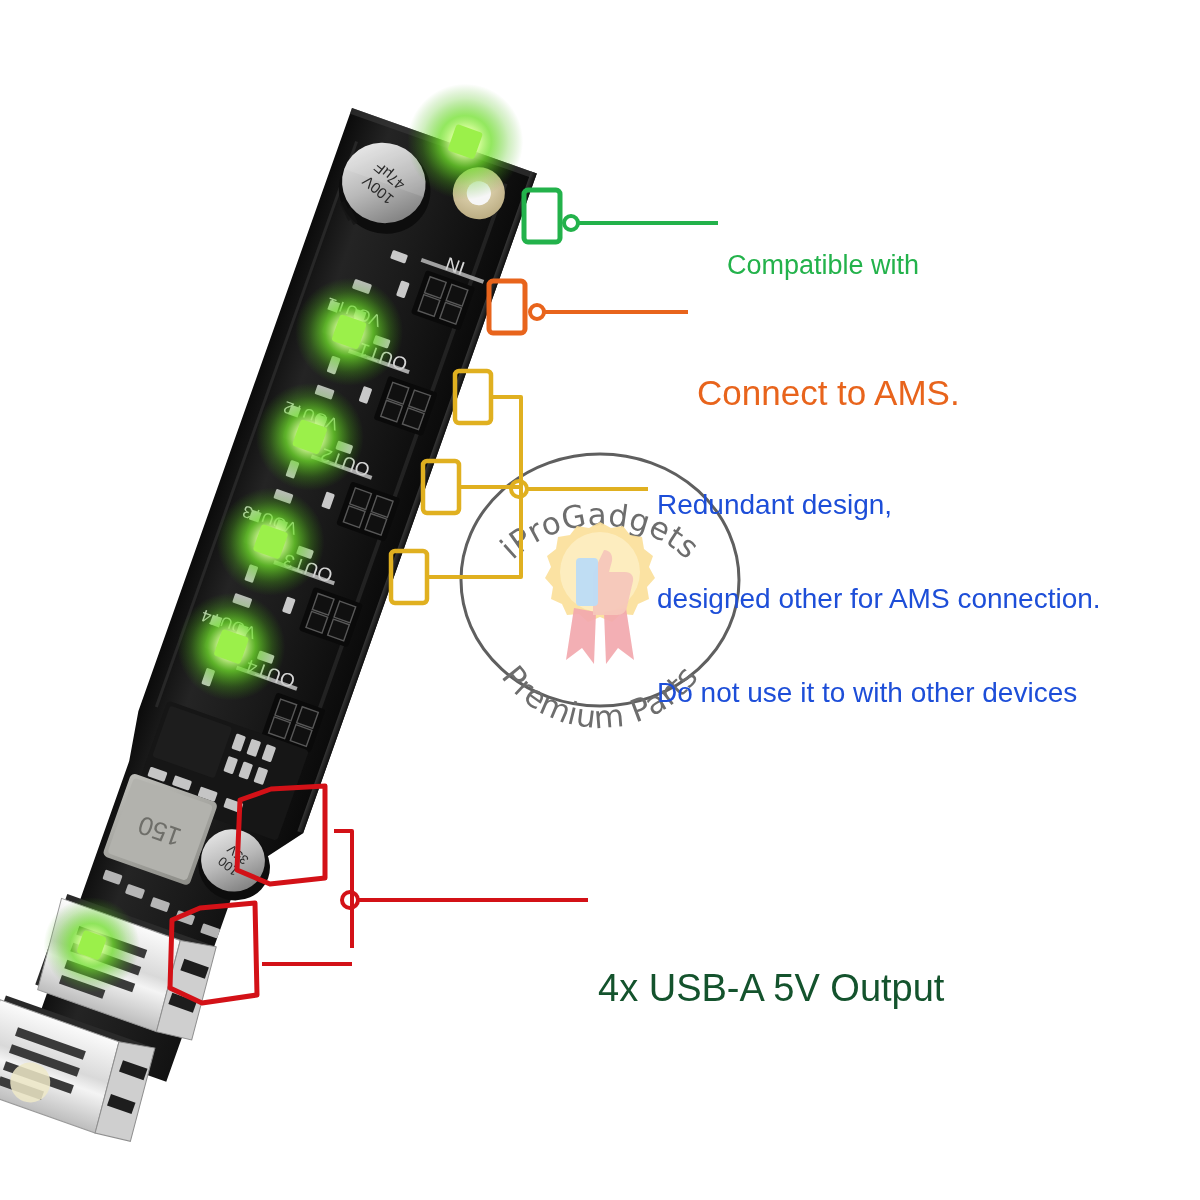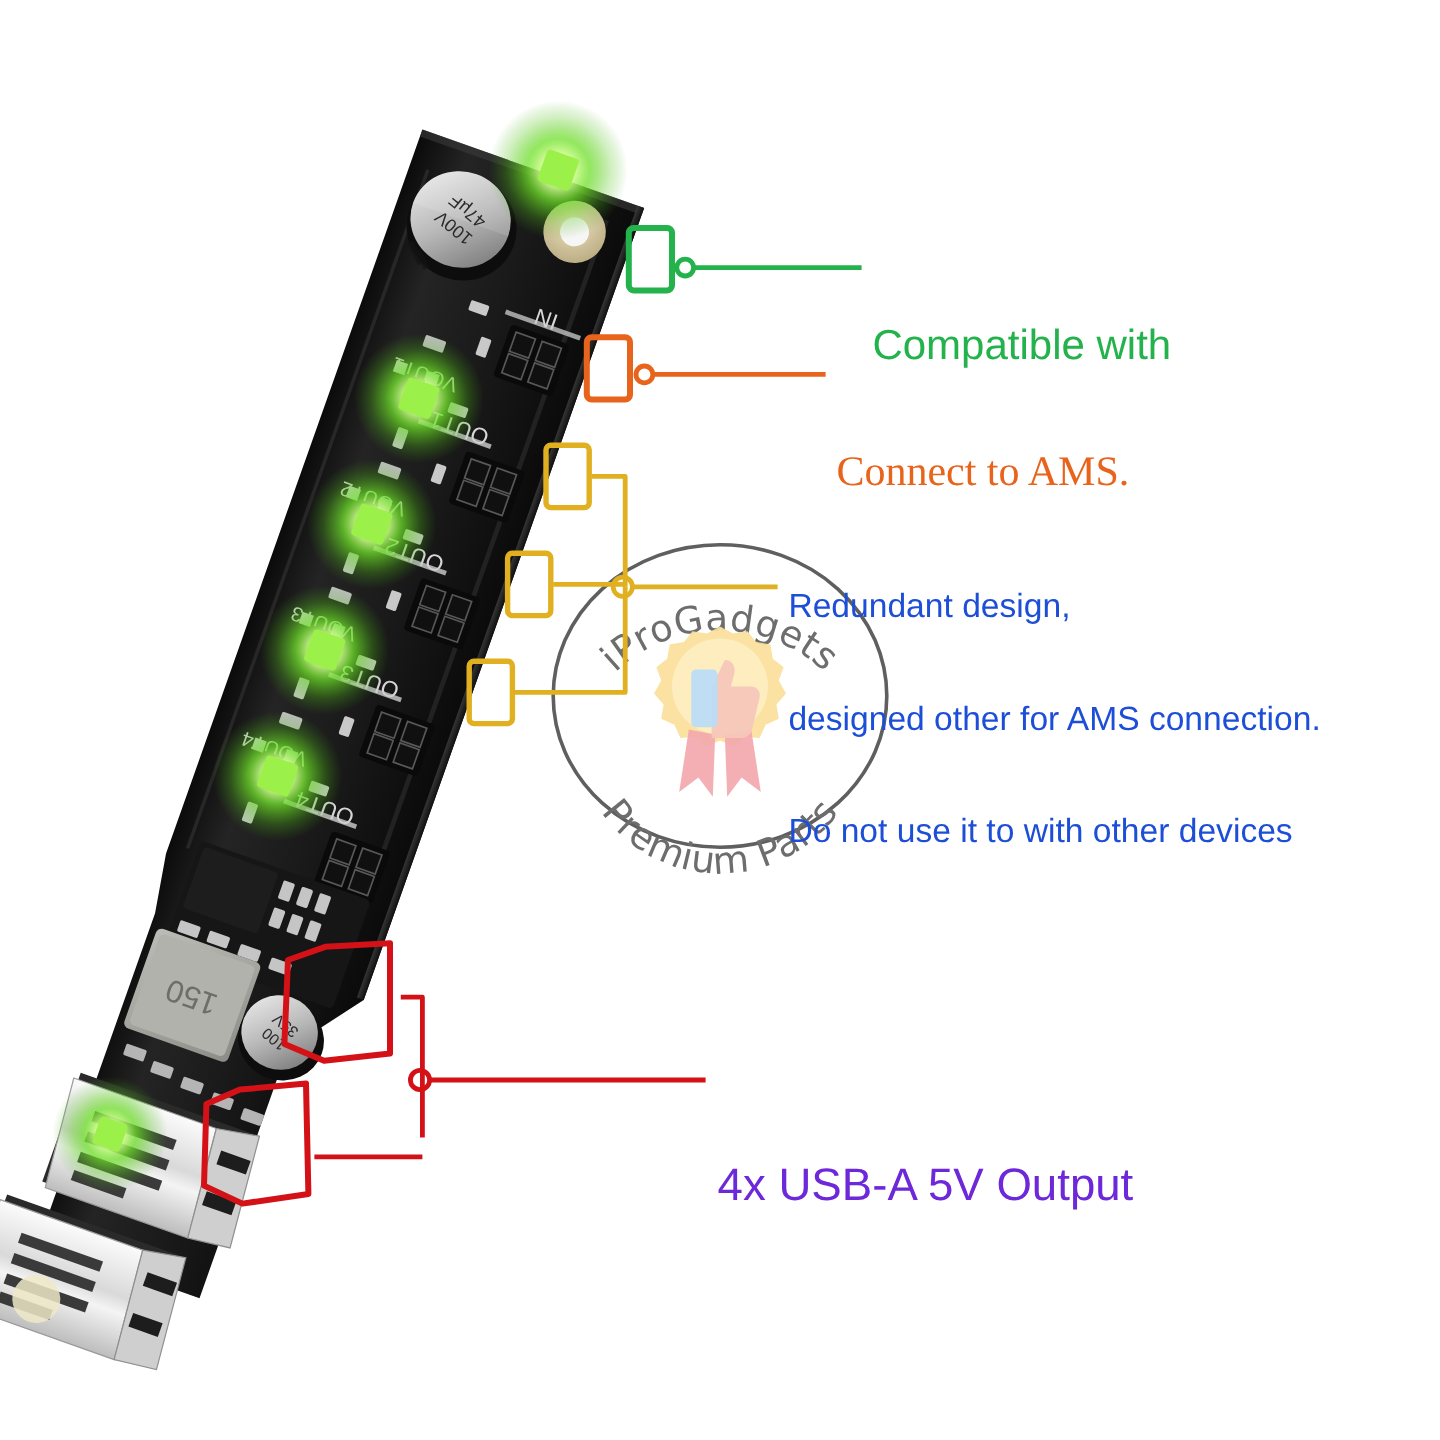--- a/index.html
+++ b/index.html
@@ -5,24 +5,24 @@
 <style>
   html,body{margin:0;padding:0;background:#ffffff;}
   body{width:1200px;height:1200px;position:relative;overflow:hidden;
        font-family:"Liberation Sans","DejaVu Sans",sans-serif;}
   #stage{position:absolute;inset:0;width:1200px;height:1200px;background:#fff;}
   .layer{position:absolute;left:0;top:0;width:1200px;height:1200px;}
   svg.layer{overflow:visible;}
 
   
   .callout{position:absolute;white-space:pre;line-height:1.12;}
-  .callout.green {color:#23b24b;font-size:35px;}
-  .callout.orange{color:#e8641c;font-size:35px;font-family:Liberation Serif, serif;}
+  .callout.green {color:#23b24b;font-size:27px;}
+  .callout.orange{color:#e8641c;font-size:35px;}
   .callout.yellow{color:#1d4ed8;font-size:28px;}
-  .callout.red   {color:#6d28d9;font-size:38px;}
+  .callout.red   {color:#14532d;font-size:38px;}
 
   #txt-compatible{left:727px;top:190px;}
   #txt-ams{left:697px;top:295px;}
   #txt-redundant{left:657px;top:426px;}
   #txt-usb{left:598px;top:882px;}
 
   
   #watermark{position:absolute;left:455px;top:452px;width:290px;height:255px;}
   #watermark svg{display:block;overflow:visible;}
   .wm-text{fill:#6d6d6d;font-family:"DejaVu Sans",sans-serif;font-size:31px;letter-spacing:.5px;}

